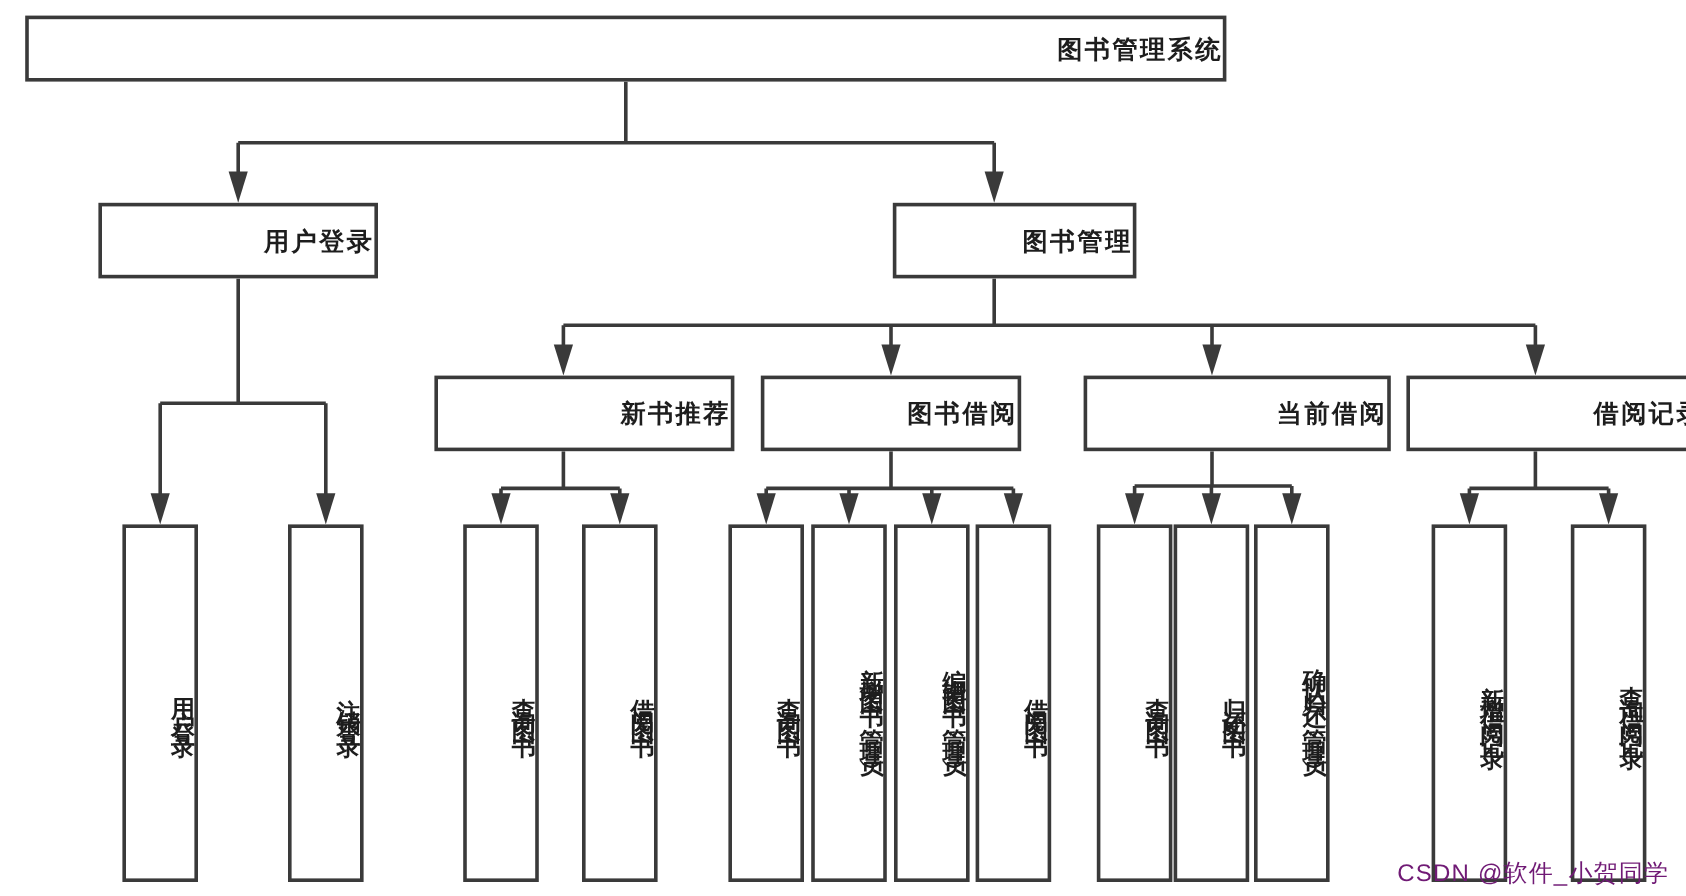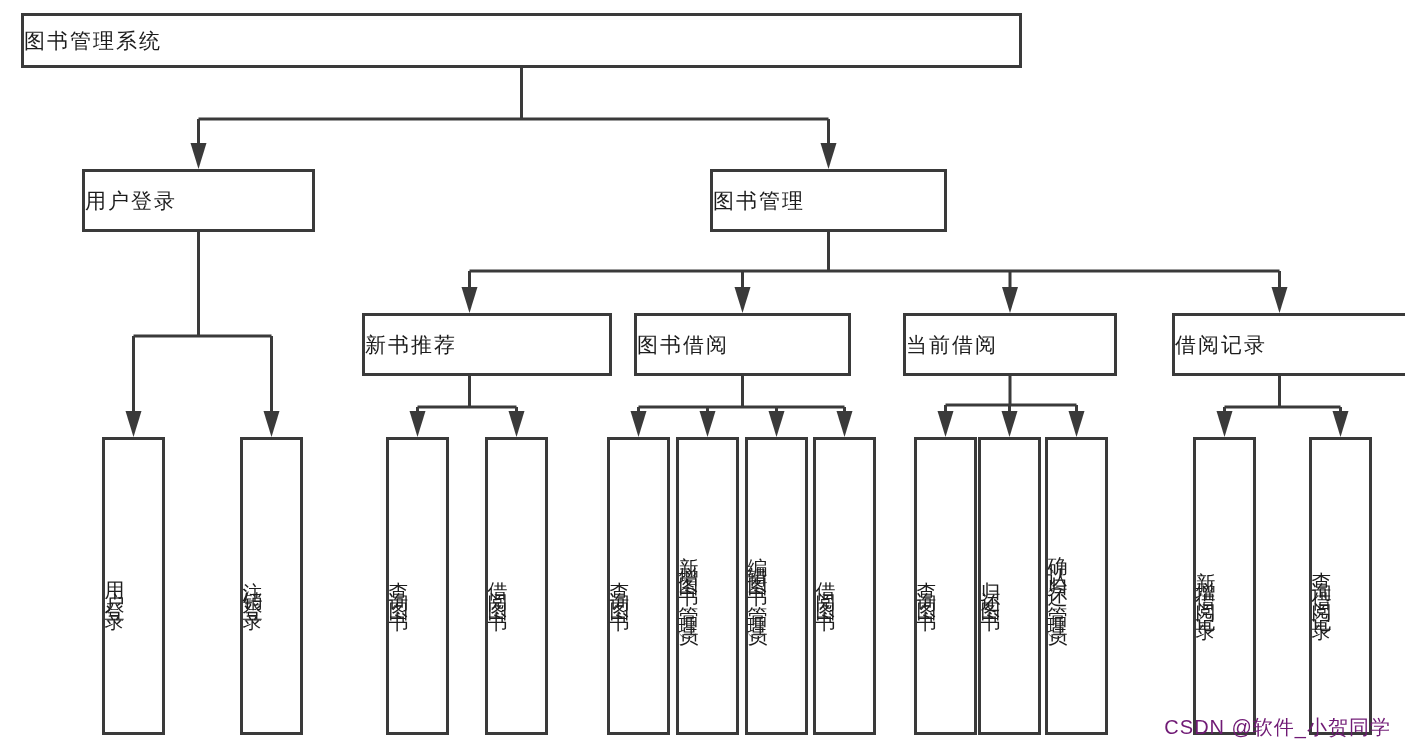--- a/index.html
+++ b/index.html
@@ -11,22 +11,23 @@
     overflow:hidden;
   }
   .edges{position:absolute;left:0;top:0;}
   .box{
     position:absolute;
     box-sizing:border-box;
     border:3px solid #3a3a3a;
     background:#ffffff;
     display:flex;
     align-items:center;
-    justify-content:flex-start;
+    justify-content:flex-end;
     color:#1d1d1d;
+    font-weight:bold;
   }
   .box.h span{
     font-size:21px;
     letter-spacing:2px;
     white-space:nowrap;
   }
   .box.v span{
     writing-mode:vertical-rl;
     text-orientation:mixed;
     font-size:20px;
@@ -82,31 +83,31 @@
     </g>
   </svg>
 
   <div class="box h" style="left:21px;top:13px;width:1001px;height:55px">
     <span>图书管理系统</span>
   </div>
 
   <div class="box h" style="left:82px;top:169px;width:233px;height:63px">
     <span>用户登录</span>
   </div>
-  <div class="box h" style="left:710px;top:169px;width:237px;height:63px">
+  <div class="box h" style="left:744px;top:169px;width:203px;height:63px">
     <span>图书管理</span>
   </div>
 
   <div class="box h" style="left:362px;top:313px;width:250px;height:63px">
     <span>新书推荐</span>
   </div>
   <div class="box h" style="left:634px;top:313px;width:217px;height:63px">
     <span>图书借阅</span>
   </div>
-  <div class="box h" style="left:903px;top:313px;width:214px;height:63px">
+  <div class="box h" style="left:903px;top:313px;width:256px;height:63px">
     <span>当前借阅</span>
   </div>
   <div class="box h" style="left:1172px;top:313px;width:251px;height:63px">
     <span>借阅记录</span>
   </div>
 
   <div class="box v" style="left:102px;top:437px;width:63px;height:298px">
     <span>用户登录</span>
   </div>
   <div class="box v" style="left:240px;top:437px;width:63px;height:298px">

